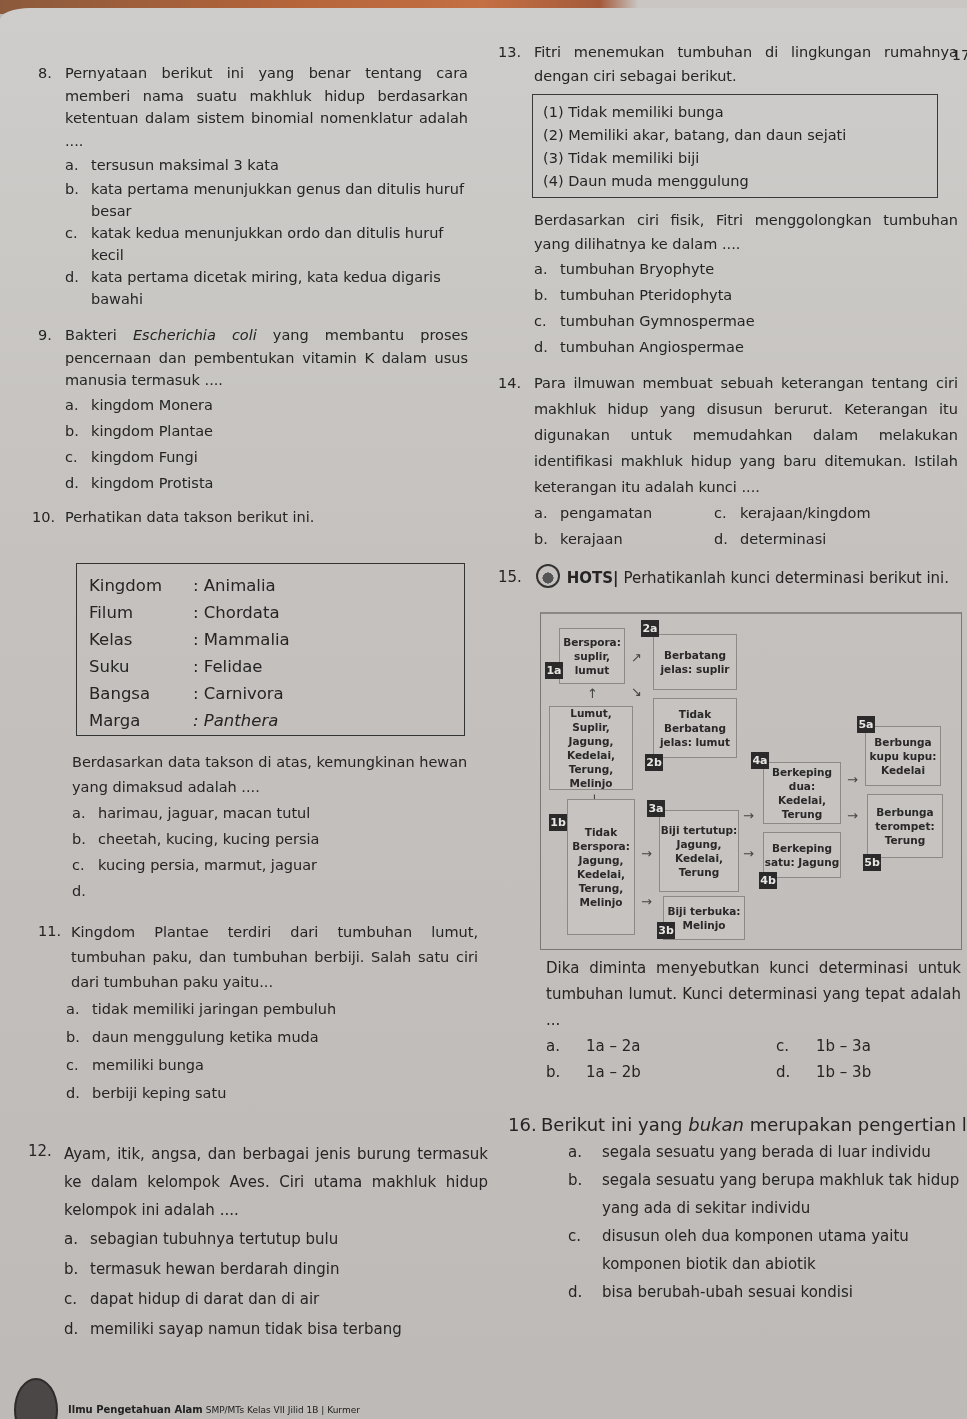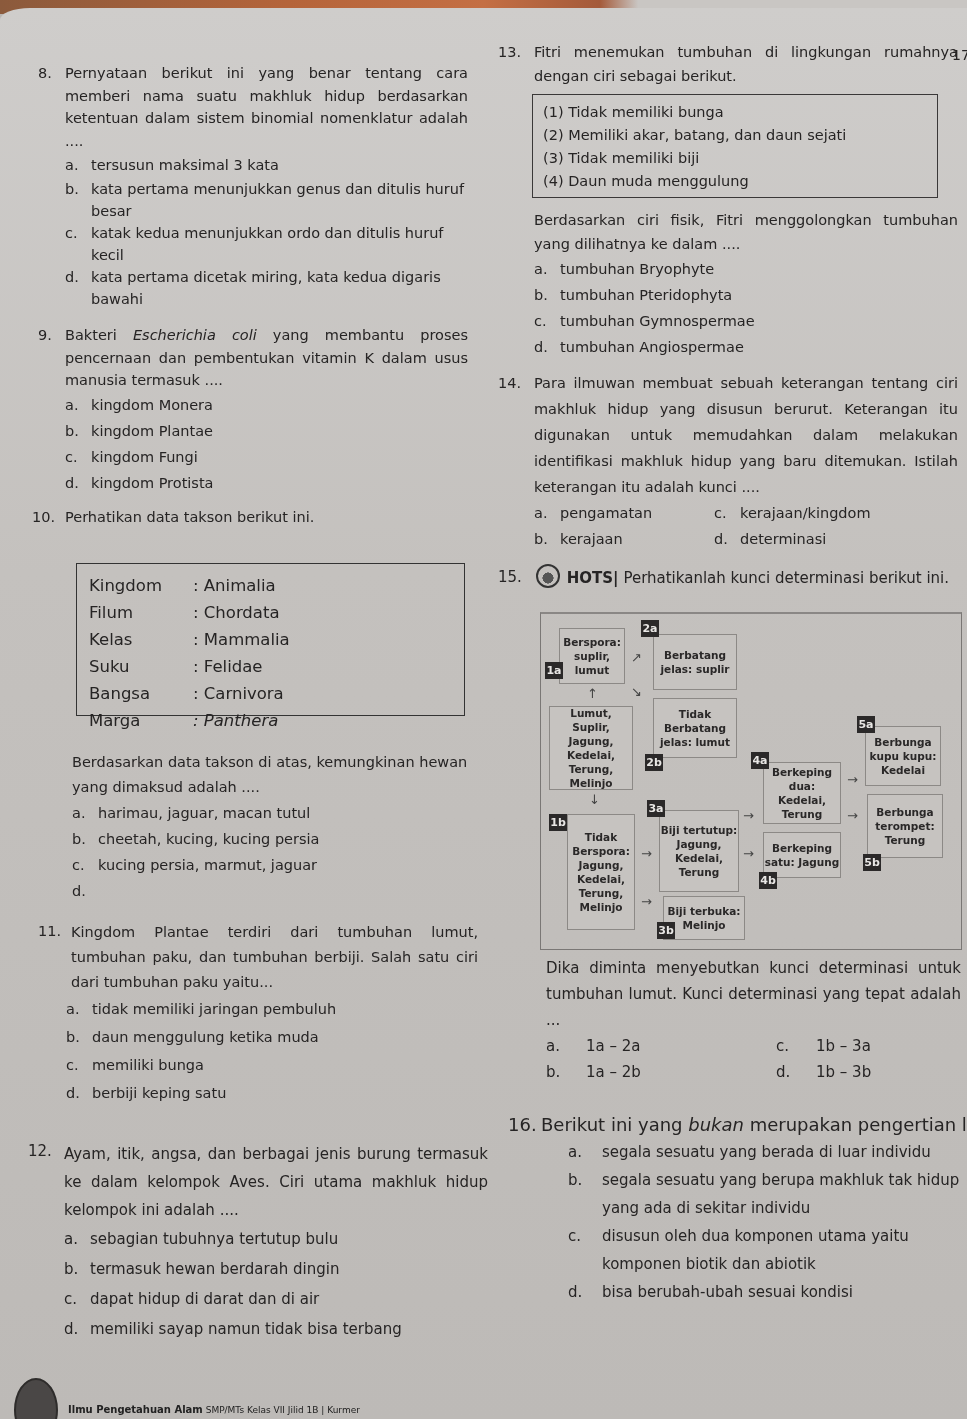--- a/index.html
+++ b/index.html
@@ -25,21 +25,21 @@
   .qbody { margin-left: 27px; text-align: justify; }
   .opt { display: flex; font-size: 14.5px; line-height: 26px; }
   .opt .lbl { width: 26px; flex: 0 0 26px; }
   .opt-wrap { margin-left: 27px; }
   .page-num { position: absolute; left: 952px; top: 47px; font-size: 14px; }
   .box13 {
     border: 1px solid #3a3838; padding: 6px 10px 4px 10px; margin: 6px 0 10px 0;
     font-size: 14.5px; line-height: 23px;
   }
   .taxon-box {
-    position: absolute; left: 76px; top: 563px; width: 389px; height: 153px;
+    position: absolute; left: 76px; top: 563px; width: 389px; height: 173px;
     border: 1.5px solid #333; padding: 8px 0 0 12px; box-sizing: border-box;
   }
   .taxon-row { display: flex; font-size: 16.5px; line-height: 27px; }
   .taxon-row .k { width: 104px; }
   .italic { font-style: italic; text-align: right; }
   .two-col { display: grid; grid-template-columns: 180px 1fr; row-gap: 0; }
   .diagram {
     position: absolute; left: 540px; top: 612px; width: 420px; height: 335px;
     border: 1px solid #7a7775; border-top: 2px solid #8a8785;
   }
@@ -295,21 +295,21 @@
   <div class="dbox" style="left:8px; top:92px; width:84px; height:84px">Lumut, Suplir, Jagung, Kedelai, Terung, Melinjo</div>
 
   <div class="dbox" style="left:112px; top:20px; width:84px; height:56px">Berbatang jelas: suplir</div>
   <div class="tag" style="left:100px; top:6px">2a</div>
   <div class="dbox" style="left:112px; top:84px; width:84px; height:60px">Tidak Berbatang jelas: lumut</div>
   <div class="tag" style="left:104px; top:140px">2b</div>
   <div class="arrow" style="left:90px; top:36px">↗</div>
   <div class="arrow" style="left:90px; top:70px">↘</div>
 
   <div class="arrow" style="left:48px; top:178px">↓</div>
-  <div class="dbox" style="left:26px; top:200px; width:68px; height:116px">Tidak Berspora: Jagung, Kedelai, Terung, Melinjo</div>
+  <div class="dbox" style="left:26px; top:185px; width:68px; height:136px">Tidak Berspora: Jagung, Kedelai, Terung, Melinjo</div>
   <div class="tag" style="left:8px; top:200px">1b</div>
 
   <div class="arrow" style="left:100px; top:232px">→</div>
   <div class="arrow" style="left:100px; top:280px">→</div>
   <div class="dbox" style="left:118px; top:196px; width:80px; height:82px">Biji tertutup: Jagung, Kedelai, Terung</div>
   <div class="tag" style="left:106px; top:186px">3a</div>
   <div class="dbox" style="left:122px; top:282px; width:82px; height:44px">Biji terbuka: Melinjo</div>
   <div class="tag" style="left:116px; top:308px">3b</div>
 
   <div class="arrow" style="left:202px; top:194px">→</div>

